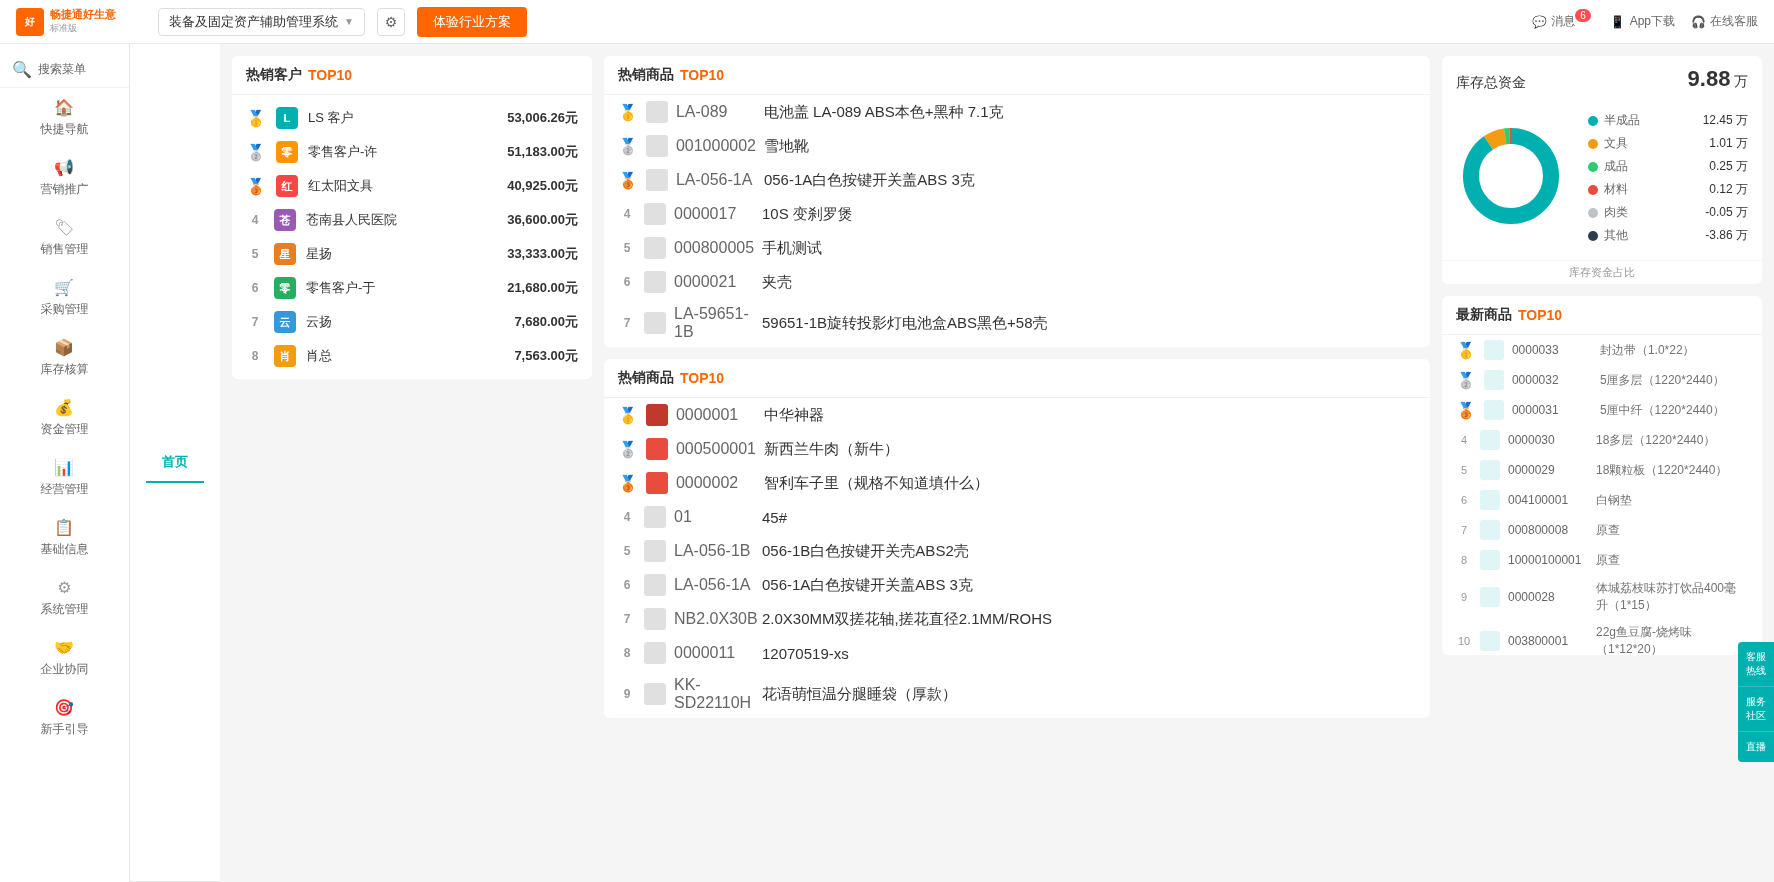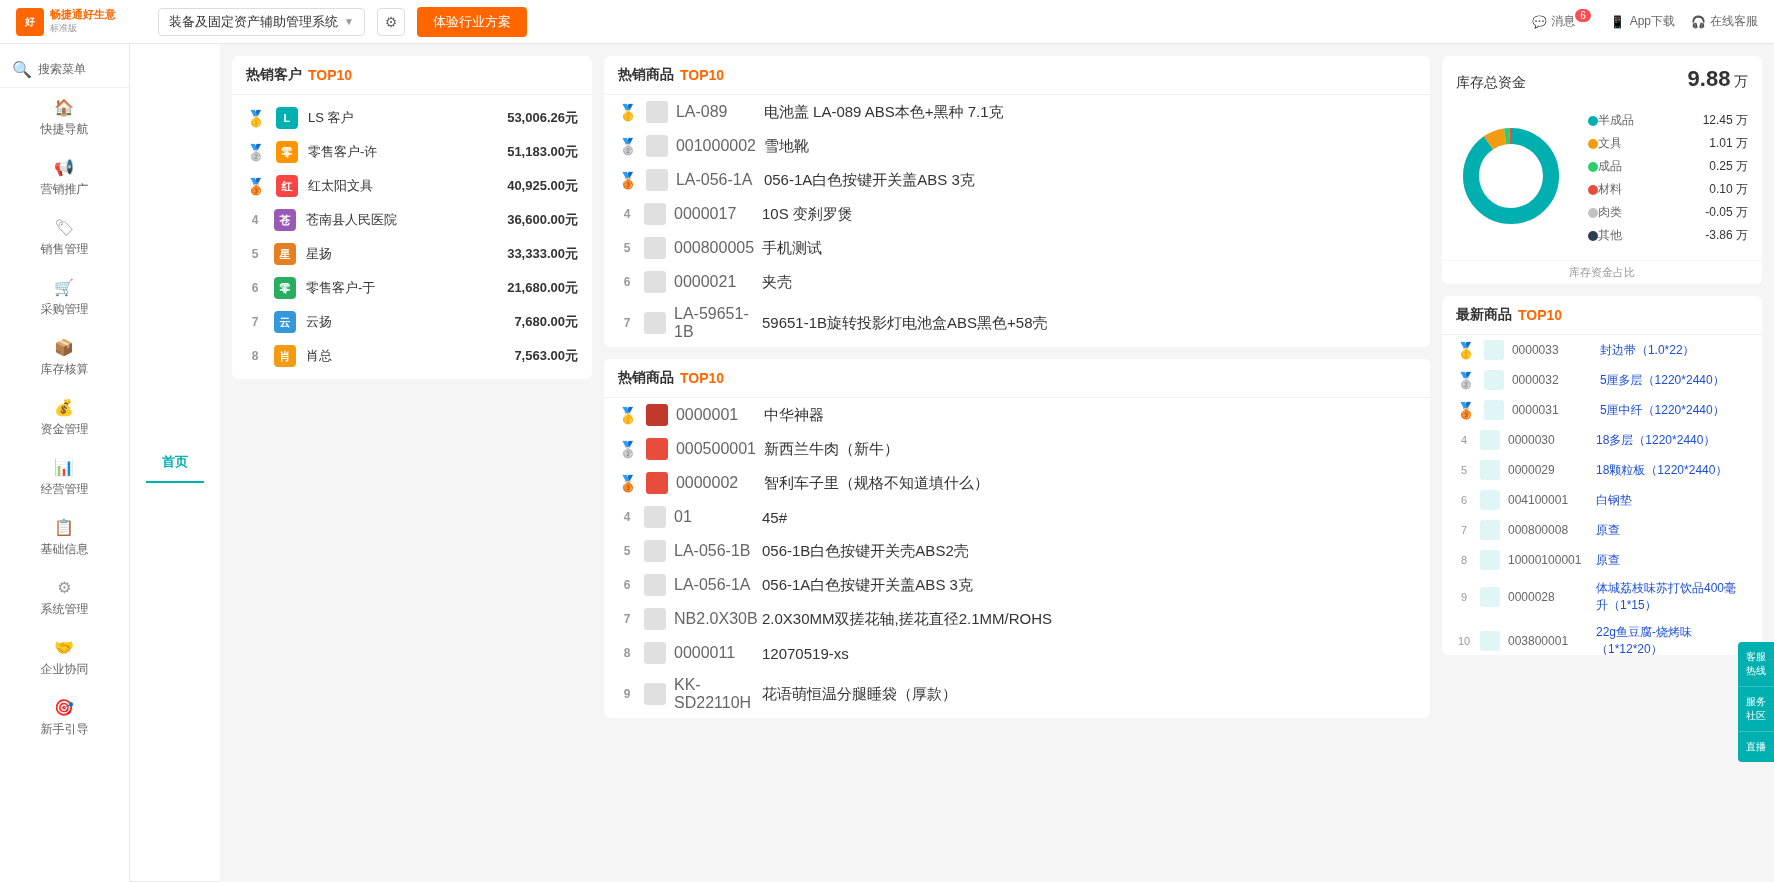--- a/index.html
+++ b/index.html
@@ -192,21 +192,21 @@
     .inventory-title { font-size: 14px; color: #333; }
     .inventory-amount { font-size: 22px; font-weight: bold; color: #333; }
     .inventory-unit { font-size: 14px; color: #333; }
     .inventory-body {
       padding: 10px 14px;
       display: flex; gap: 12px; align-items: center;
     }
     .donut-container { position: relative; width: 120px; height: 120px; flex-shrink: 0; }
     .legend-list { flex: 1; }
     .legend-item {
-      display: flex; align-items: center; gap: 0;
+      display: flex; align-items: center; gap: 6px;
       margin-bottom: 6px; font-size: 12px;
     }
     .legend-dot { width: 10px; height: 10px; border-radius: 50%; flex-shrink: 0; }
     .legend-name { flex: 1; color: #666; }
     .legend-val { color: #333; font-weight: 500; }
     .inventory-footer {
       text-align: center; padding: 4px; font-size: 11px; color: #999;
       border-top: 1px solid #f5f5f5;
     }
 
@@ -216,21 +216,21 @@
       padding: 5px 14px; gap: 8px;
     }
     .np-rank { width: 16px; text-align: center; font-size: 11px; color: #999; flex-shrink: 0; }
     .np-img {
       width: 20px; height: 20px; border-radius: 3px;
       background: #e0f5f5; flex-shrink: 0;
       display: flex; align-items: center; justify-content: center;
       font-size: 8px; color: #00b0b0;
     }
     .np-code { font-size: 12px; color: #666; width: 80px; flex-shrink: 0; }
-    .np-name { flex: 1; font-size: 12px; color: #1d4ed8; }
+    .np-name { flex: 1; font-size: 12px; color: #737373; }
 
     
     .float-btns {
       position: fixed; right: 0; bottom: 120px;
       display: flex; flex-direction: column;
       background: #00b0b0; border-radius: 4px 0 0 4px;
       overflow: hidden;
     }
     .float-btn {
       padding: 8px 6px; text-align: center;
@@ -562,21 +562,21 @@
                 <span class="legend-val">1.01 万</span>
               </div>
               <div class="legend-item">
                 <div class="legend-dot" style="background:#2ecc71"></div>
                 <span class="legend-name">成品</span>
                 <span class="legend-val">0.25 万</span>
               </div>
               <div class="legend-item">
                 <div class="legend-dot" style="background:#e74c3c"></div>
                 <span class="legend-name">材料</span>
-                <span class="legend-val">0.10 万</span>
+                <span class="legend-val">0.12 万</span>
               </div>
               <div class="legend-item">
                 <div class="legend-dot" style="background:#bdc3c7"></div>
                 <span class="legend-name">肉类</span>
                 <span class="legend-val">-0.05 万</span>
               </div>
               <div class="legend-item">
                 <div class="legend-dot" style="background:#2c3e50"></div>
                 <span class="legend-name">其他</span>
                 <span class="legend-val">-3.86 万</span>

